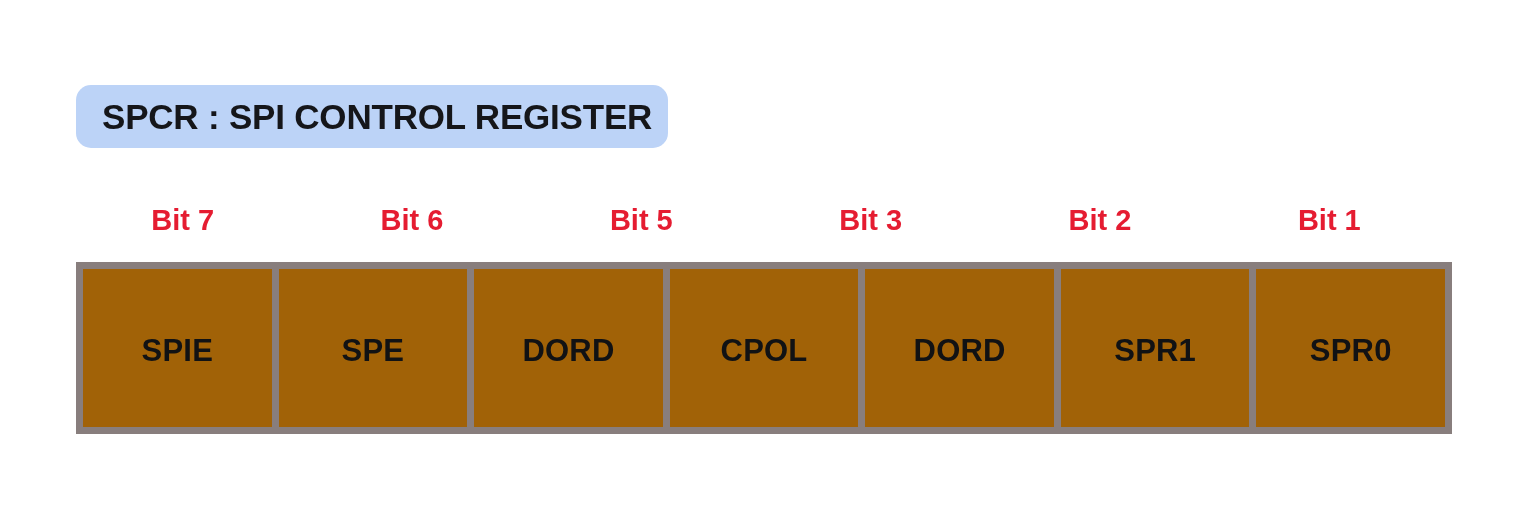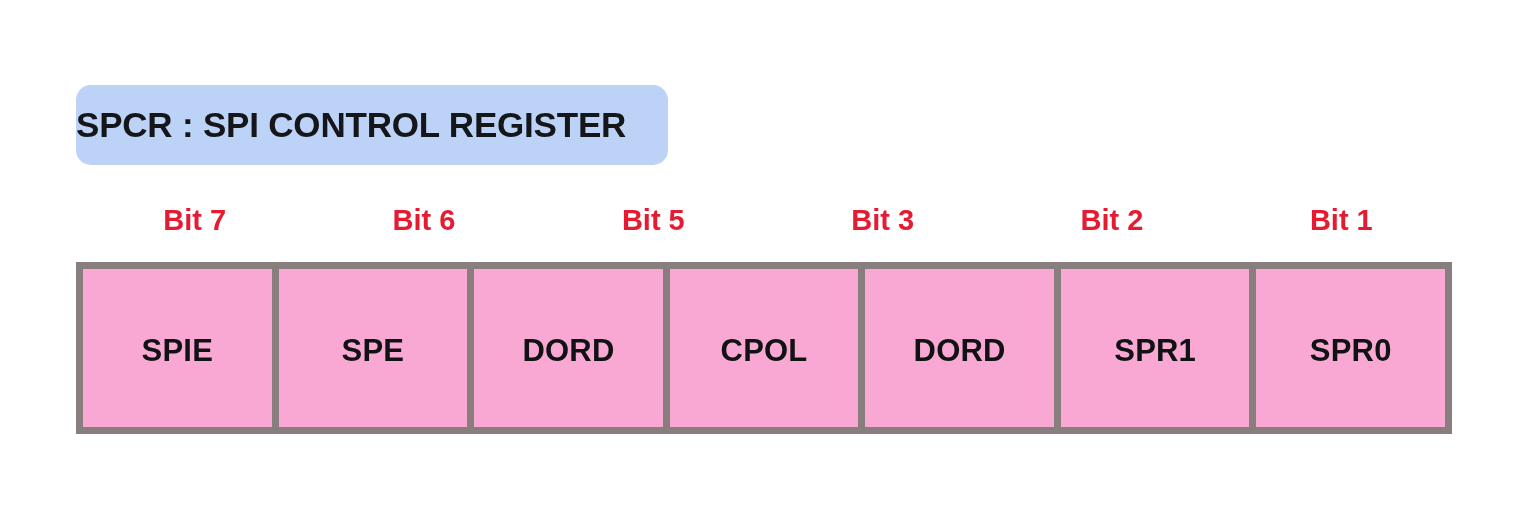--- a/index.html
+++ b/index.html
@@ -15,39 +15,40 @@
     font-family: "Liberation Sans", "DejaVu Sans", sans-serif;
     position: relative;
   }
 
   
   #title-badge {
     position: absolute;
     left: 76px;
     top: 85px;
     width: 592px;
-    height: 80px;
+    height: 63px;
     background: #bcd3f7;
     border-radius: 15px;
     display: flex;
     align-items: center;
     box-sizing: border-box;
+    padding-left: 26px;
   }
   #title-badge .title-text {
     font-size: 35px;
     font-weight: bold;
     color: #15161a;
     letter-spacing: -0.2px;
     white-space: nowrap;
   }
 
   
   #bit-label-row {
     position: absolute;
-    left: 80px;
+    left: 68px;
     top: 196px;
     width: 1376px;
     height: 48px;
     display: flex;
     justify-content: space-between;
   }
   #bit-label-row .bit-label {
     flex: 1 1 0;
     text-align: center;
     font-size: 29px;
@@ -66,21 +67,21 @@
     height: 172px;
     box-sizing: border-box;
     border: 7px solid #887e7d;
     background: #ffffff;
     display: flex;
   }
   #register-table .bit-cell {
     flex: 1 1 0;
     box-sizing: border-box;
     border-right: 7px solid #887e7d;
-    background: #f9a8d4;
+    background: #a16207;
     display: flex;
     align-items: center;
     justify-content: center;
     position: relative;
   }
   #register-table .bit-cell:last-child {
     border-right: none;
   }
   #register-table .bit-cell .cell-text {
     font-size: 31px;

